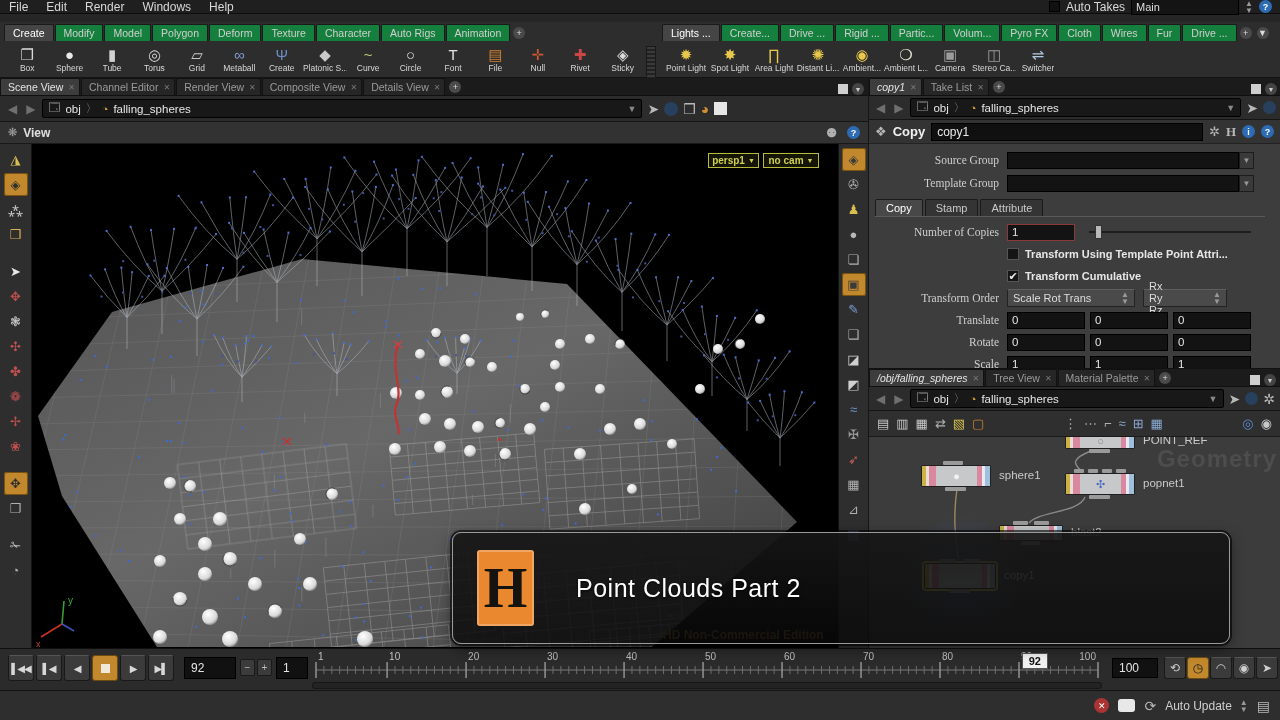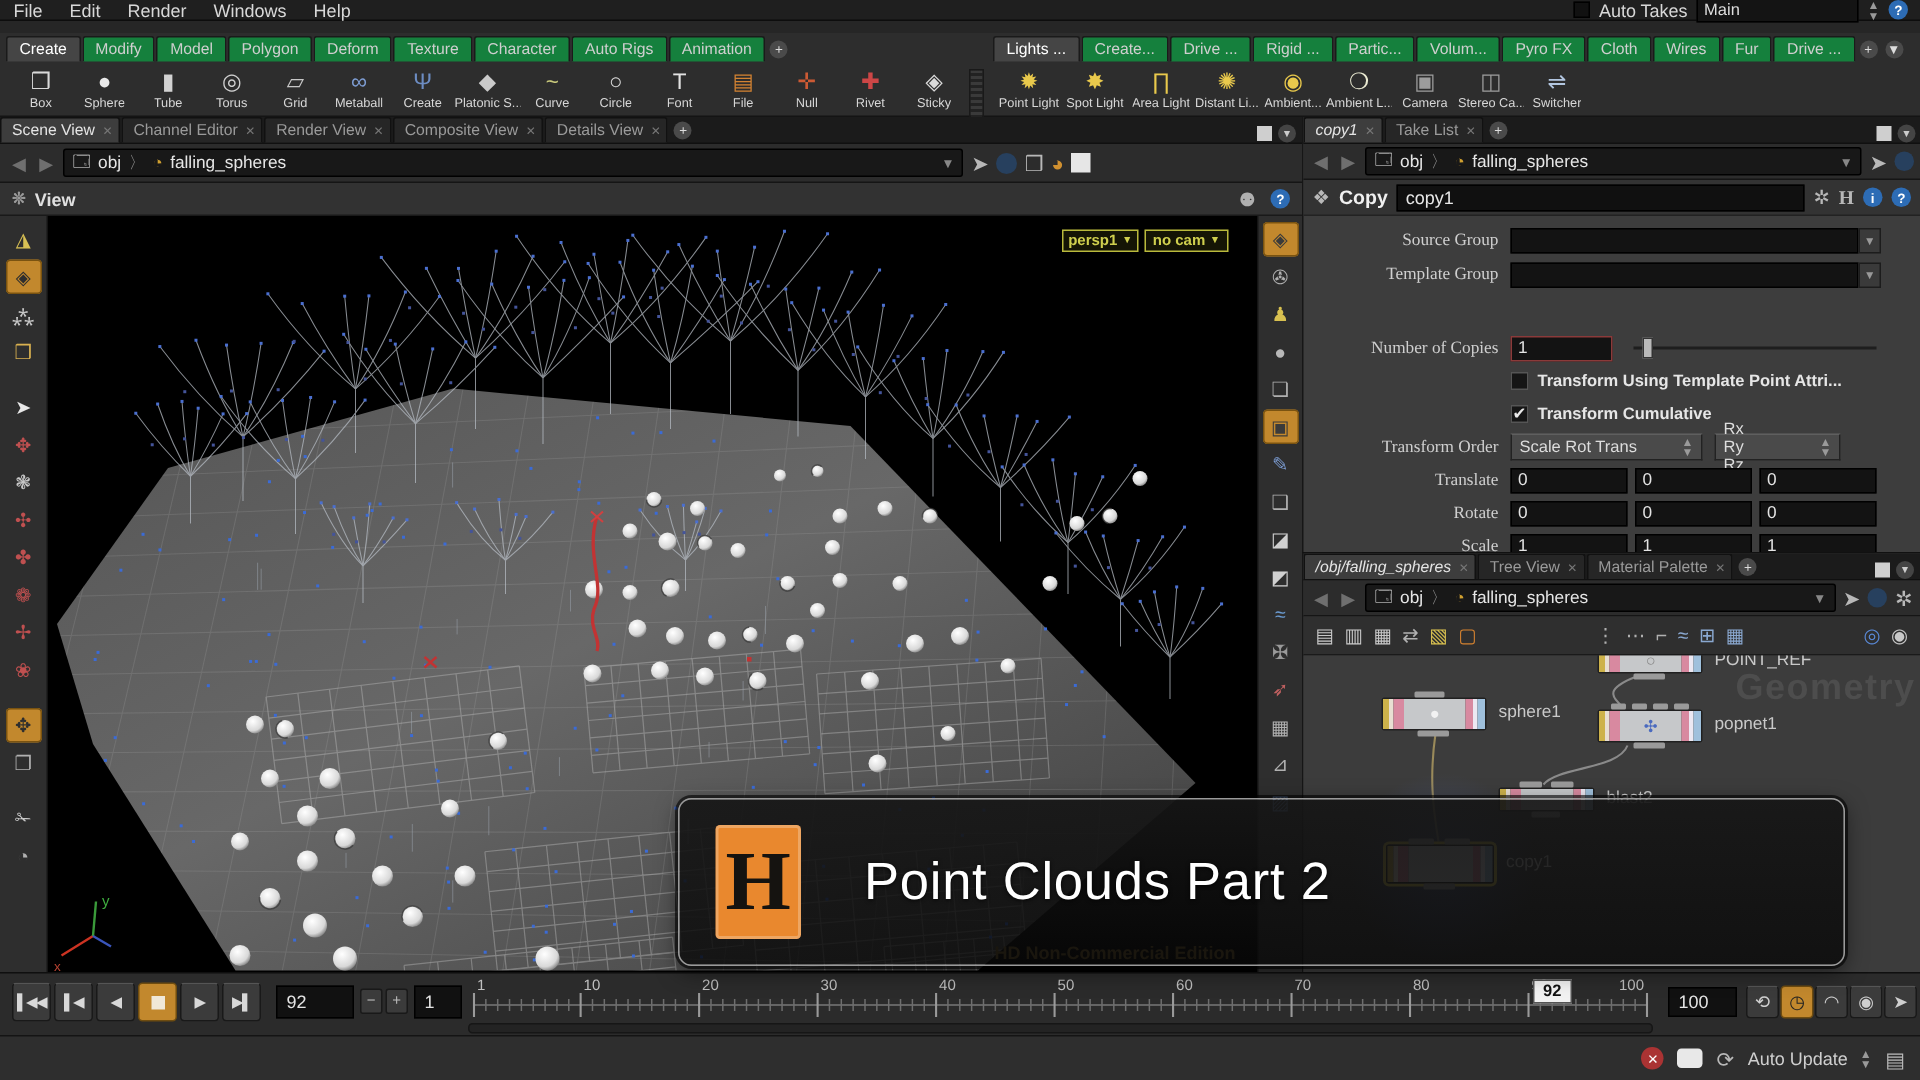--- a/index.html
+++ b/index.html
@@ -148,21 +148,21 @@
 
   
   #title-overlay { left:452px; top:532px; width:778px; height:112px; z-index:40;
      background:linear-gradient(rgba(22,22,22,.93), rgba(8,8,8,.82));
      border:1px solid #9a9a9a; border-radius:9px; box-shadow:0 0 0 2px rgba(0,0,0,.6), 0 4px 14px rgba(0,0,0,.5);
      display:flex; align-items:center; }
   #h-logo { width:57px; height:76px; margin-left:24px; background:#e9882e; border-radius:3px;
             display:flex; align-items:center; justify-content:center;
             box-shadow:inset 0 0 0 2px rgba(255,255,255,.25); }
   #h-logo span { font-family:"Liberation Serif", serif; font-weight:bold; font-size:56px; color:#151310; line-height:1; }
-  #overlay-title { color:#fff; font-size:35px; margin-left:42px; letter-spacing:.5px;
+  #overlay-title { color:#fff; font-size:25px; margin-left:42px; letter-spacing:.5px;
                    text-shadow:0 1px 3px rgba(0,0,0,.8); }
 </style>
 </head>
 <body>
 
 <div id="app">
 
   <div id="menubar" class="abs">
     <span id="menu-items"><span class="menu-item">File</span><span class="menu-item">Edit</span><span class="menu-item">Render</span><span class="menu-item">Windows</span><span class="menu-item">Help</span></span>
     <div id="menubar-right">
@@ -1184,20 +1184,21 @@
         <div class="prm-row" style="top: 6px;">
           <span class="prm-label">Source Group</span>
           <span class="prm-field" style="width: 232px;"></span>
           <span class="drop-btn">▼</span>
         </div>
         <div class="prm-row" style="top: 29px;">
           <span class="prm-label">Template Group</span>
           <span class="prm-field" style="width: 232px;"></span>
           <span class="drop-btn">▼</span>
         </div>
+        <div style="position: absolute; left: 6px; top: 52px; border-bottom: 1px solid rgb(90, 90, 90); width: 390px; padding-top: 2px;"><span class="subtab active">Copy</span><span class="subtab">Stamp</span><span class="subtab">Attribute</span></div>
         <div class="prm-row" style="top: 78px;">
           <span class="prm-label">Number of Copies</span>
           <span class="prm-field" style="width: 68px; border: 1px solid rgb(139, 58, 58);">1</span>
           <span style="width: 14px;"></span>
           <span class="slider-track">
             <span class="slider-handle" style="left: 6px;"></span>
           </span>
           <span style="width: 14px;"></span>
         </div>
         <div class="prm-row" style="top: 100px;">

